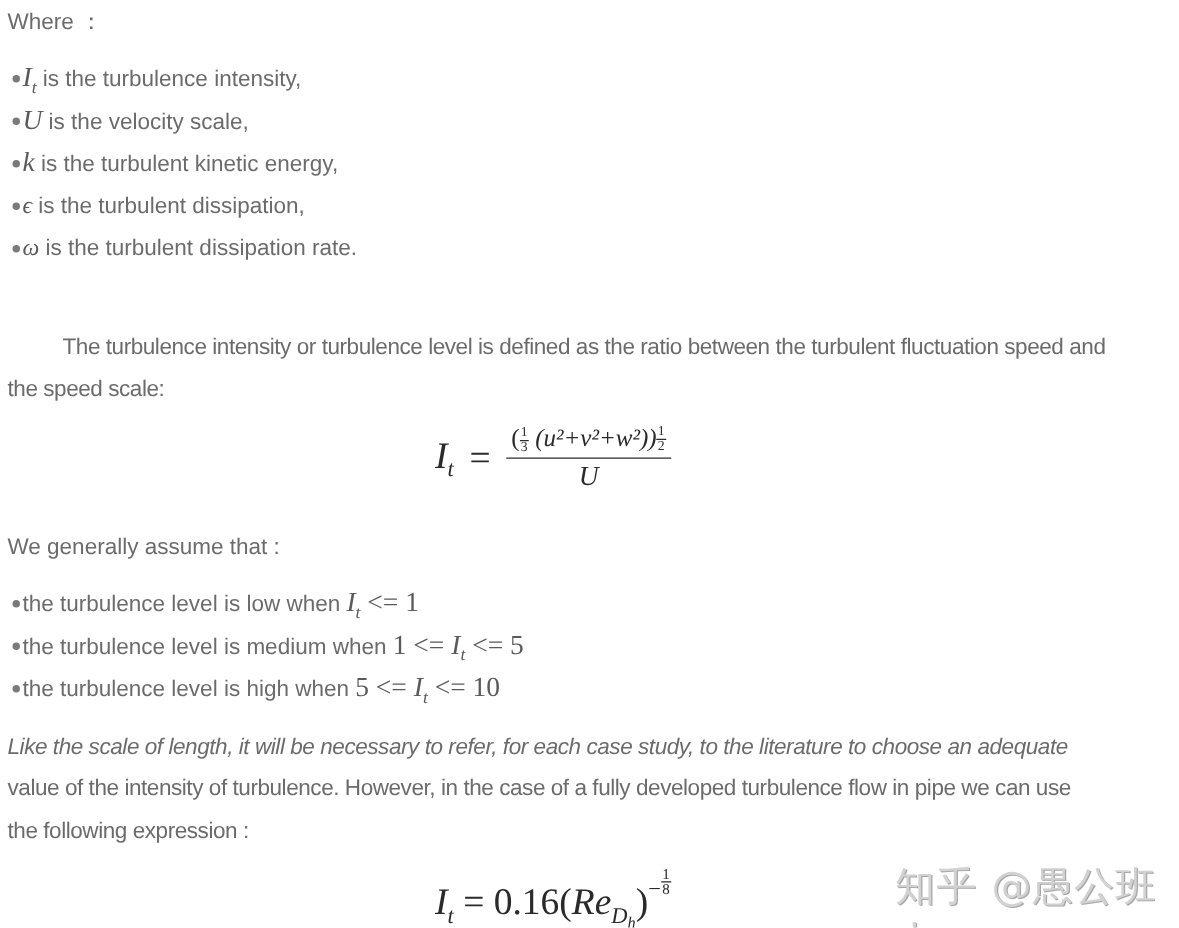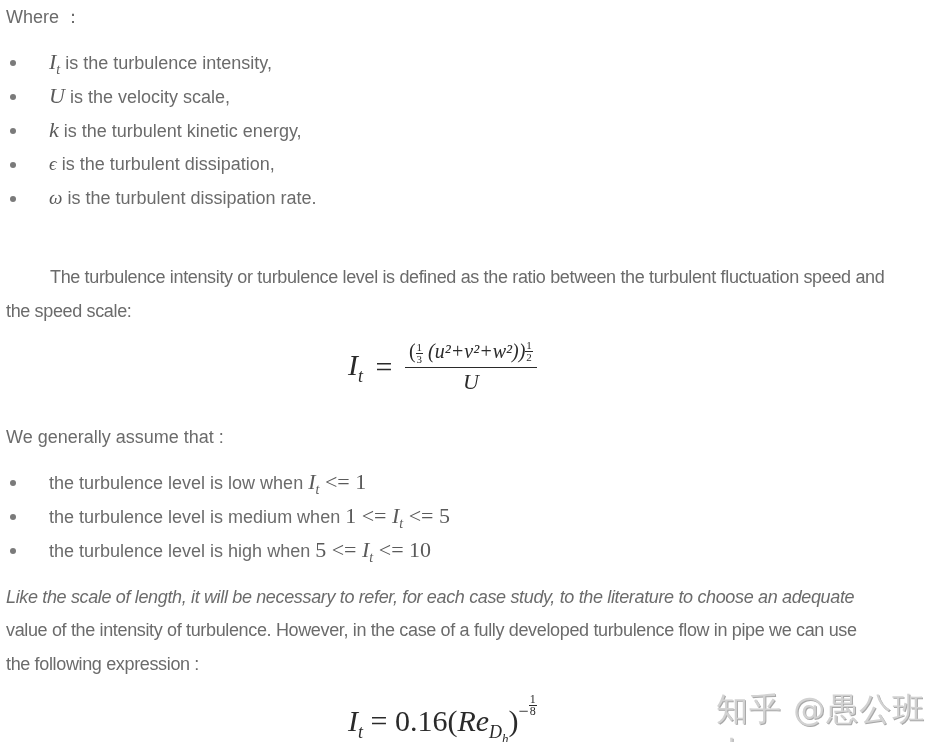--- a/index.html
+++ b/index.html
@@ -4,21 +4,21 @@
   <style>
     html, body { margin: 0; padding: 0; background: #ffffff; }
     body {
       width: 943px; height: 742px; overflow: hidden; position: relative;
       font-family: "Liberation Sans", "DejaVu Sans", sans-serif;
       color: #6b6b6b; font-size: 18px;
     }
     .p { position: absolute; left: 6px; margin: 0; line-height: 34px; white-space: nowrap; }
     .narrow { letter-spacing: -0.35px; }
     ul.list { position: absolute; left: 0; margin: 0; padding: 0; list-style: none; }
-    ul.list li { position: relative; height: 34px; line-height: 34px; padding-left: 49px; white-space: nowrap; }
+    ul.list li { position: relative; height: 34px; line-height: 34px; padding-left: 18px; white-space: nowrap; }
     ul.list li .bullet { position: absolute; left: 10px; top: 15px; width: 6px; height: 6px; border-radius: 50%; background: #7a7a7a; }
     .m { font-family: "Liberation Serif", "DejaVu Serif", serif; font-style: italic; font-size: 22px; color: #5a5a5a; }
     .mr { font-family: "Liberation Serif", "DejaVu Serif", serif; font-style: normal; font-size: 22px; color: #5a5a5a; }
     .m sub { font-size: 14px; vertical-align: -5px; }
     .eq { position: absolute; font-family: "Liberation Serif", "DejaVu Serif", serif; color: #2a2a2a; }
     .frac { display: inline-block; vertical-align: middle; text-align: center; }
     .frac .num { display: block; padding: 0 4px 2px; border-bottom: 1.5px solid #2a2a2a; font-size: 20px; }
     .frac .den { display: block; font-size: 22px; font-style: italic; padding-top: 1px; }
     .sfrac { display: inline-block; vertical-align: middle; text-align: center; font-size: 11px; line-height: 11px; font-style: normal; }
     .sfrac span { display: block; }

